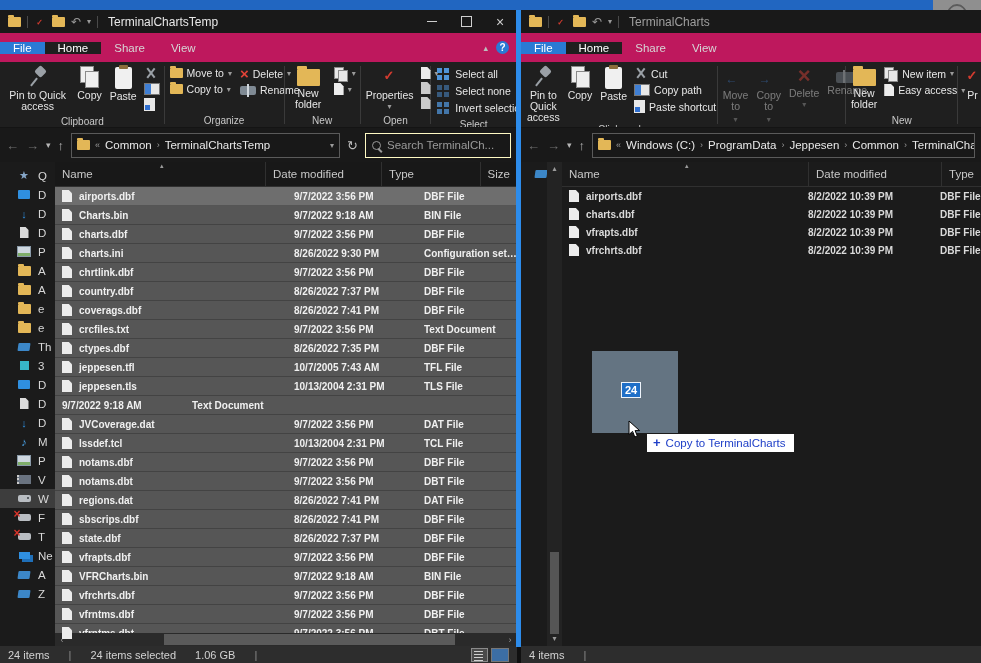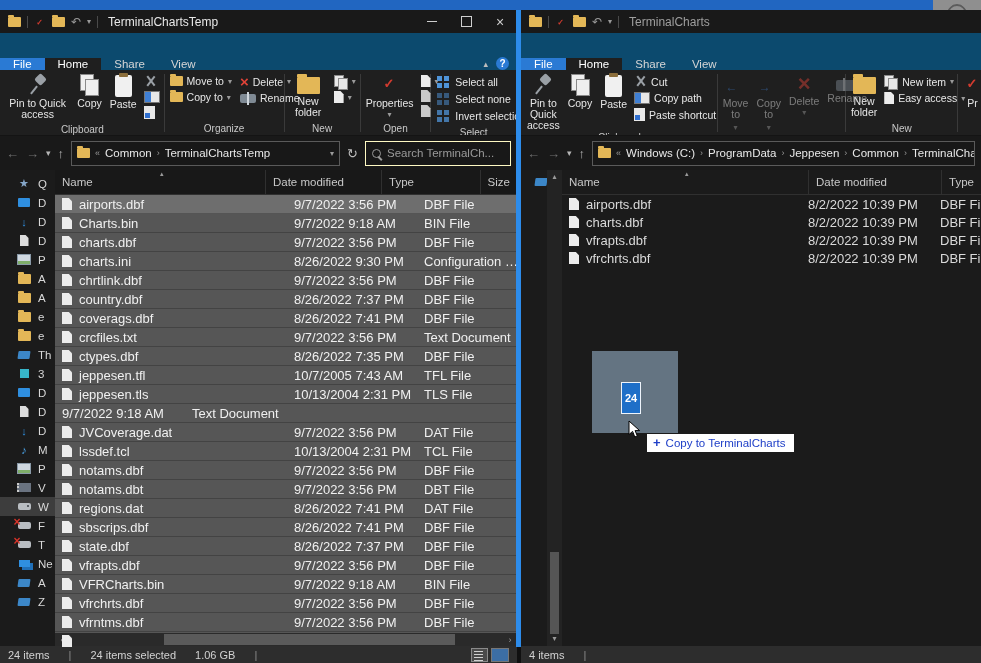--- a/index.html
+++ b/index.html
@@ -26,21 +26,21 @@
   .caret{color:#9a9a9a;font-size:8px;}
   .title-text{margin-left:4px;color:#e8e8e8;white-space:nowrap;}
   #win-right .title-text{color:#9f9f9f;}
   .win-controls{margin-left:auto;display:flex;height:100%;}
   .wc{width:34px;display:flex;align-items:center;justify-content:center;}
   .min-glyph{width:10px;height:1px;background:#cfcfcf;}
   .max-glyph{width:9px;height:9px;border:1px solid #cfcfcf;}
   .close-glyph{color:#cfcfcf;font-size:14px;line-height:14px;}
 
   
-  .tabrow{height:37px;background:#0c4a6e;display:flex;align-items:flex-end;font-size:11.5px;flex:none;}
+  .tabrow{height:29px;background:#be185d;display:flex;align-items:center;font-size:11.5px;flex:none;}
   .tab{padding:0 13px;display:flex;align-items:center;color:#d6d6d6;}
   .tab.file{background:#2a7ad4;color:#fff;}
   .tab.active{background:#1f1f1f;color:#fff;}
   .tab-right{margin-left:auto;display:flex;align-items:center;gap:8px;padding-right:8px;}
   .collapse-glyph{color:#bdbdbd;font-size:9px;}
   .help-icon{width:13px;height:13px;border-radius:50%;background:#2a7ad4;color:#fff;font-size:10px;font-weight:bold;
              display:flex;align-items:center;justify-content:center;}
 
   
   .ribbon{height:64px;background:#1f1f1f;display:flex;align-items:stretch;padding:1px 2px 0 2px;flex:none;overflow:hidden;border-bottom:1px solid #141414;}
@@ -134,21 +134,21 @@
   .drive-icon:before{content:"";position:absolute;right:2px;top:2px;width:2px;height:2px;background:#3a3f44;border-radius:50%;}
   .drive-x-icon{width:13px;height:7px;background:#b9bdc2;border-radius:2px;position:relative;}
   .drive-x-icon:after{content:"×";position:absolute;left:-4px;top:-7px;color:#d8342a;font-weight:bold;font-size:12px;}
   .network-icon{width:11px;height:7px;background:#2f8fe0;box-shadow:3px 3px 0 #1f6fb8;}
 
   .listwrap{flex:1;display:flex;flex-direction:column;min-width:0;background:#181818;}
   .hdr{height:24px;display:flex;align-items:stretch;color:#c8c8c8;font-size:11.5px;border-bottom:1px solid #303030;flex:none;}
   .hcell{display:flex;align-items:center;padding:0 7px;border-right:1px solid #303030;position:relative;}
   .sortmark{position:absolute;top:0;left:50%;color:#9a9a9a;font-size:7px;line-height:7px;}
   .rows{flex:none;}
-  .frow{height:18px;display:flex;align-items:center;font-size:13px;color:#f0f0f0;}
+  .frow{height:18px;display:flex;align-items:center;font-size:10px;color:#f0f0f0;font-weight:bold;}
   #win-left .frow{background:#565656;border-bottom:1px solid rgba(0,0,0,.22);}
   #win-left .frow.focused{background:#6e6e6e;}
   #win-right .frow{color:#dadada;}
   .c-name{display:flex;align-items:center;gap:7px;padding-left:7px;overflow:hidden;white-space:nowrap;}
   #win-left .c-name{width:225px;flex:none;}
   #win-left .c-date{width:116px;flex:none;padding:0 7px;white-space:nowrap;}
   #win-left .c-type{width:96px;flex:none;padding:0 7px;overflow:hidden;white-space:nowrap;text-overflow:ellipsis;}
   #win-left .c-size{flex:1;text-align:right;padding-right:3px;overflow:hidden;white-space:nowrap;}
   #win-right .c-name{width:232px;flex:none;}
   #win-right .c-date{width:118px;flex:none;padding:0 7px;white-space:nowrap;}
@@ -172,21 +172,21 @@
   .statusbar{height:17px;background:#2d2d2d;display:flex;align-items:center;padding:0 8px;gap:19px;font-size:11px;color:#d2d2d2;flex:none;}
   .pipe:before{content:"|";color:#8a8a8a;}
   .status-views{margin-left:auto;display:flex;gap:3px;align-items:center;}
   .view-list-icon{width:15px;height:12px;background:#4a4a4a;border:1px solid #8a8a8a;
      background-image:repeating-linear-gradient(#d0d0d0 0 1px,transparent 1px 3px);background-size:9px 100%;background-repeat:no-repeat;background-position:2px 2px;}
   .view-thumb-icon{width:16px;height:12px;background:#3c6ea5;border:1px solid #777;}
 
   
   .drag-square{left:592px;top:351px;width:86px;height:82px;background:rgba(103,120,134,.96);z-index:60;}
   .drag-badge{left:621px;top:382px;z-index:62;background:#1e6fc8;border:1px solid #eef4fb;color:#fff;
-              font-size:11px;font-weight:bold;padding:8px 3px;line-height:14px;}
+              font-size:11px;font-weight:bold;padding:0 3px;line-height:14px;}
   .drag-cursor{left:628px;top:420px;z-index:63;}
   .drag-tip{left:647px;top:434px;z-index:61;background:#fff;display:flex;align-items:center;gap:5px;
             padding:1px 8px 2px 6px;font-size:11.5px;color:#2040c8;white-space:nowrap;}
   .tip-plus{font-weight:bold;font-size:13px;color:#2040c8;}
 </style>
 </head>
 <body>
 
 <div class="abs topstrip"></div>
 <div class="abs topstrip-frag">

